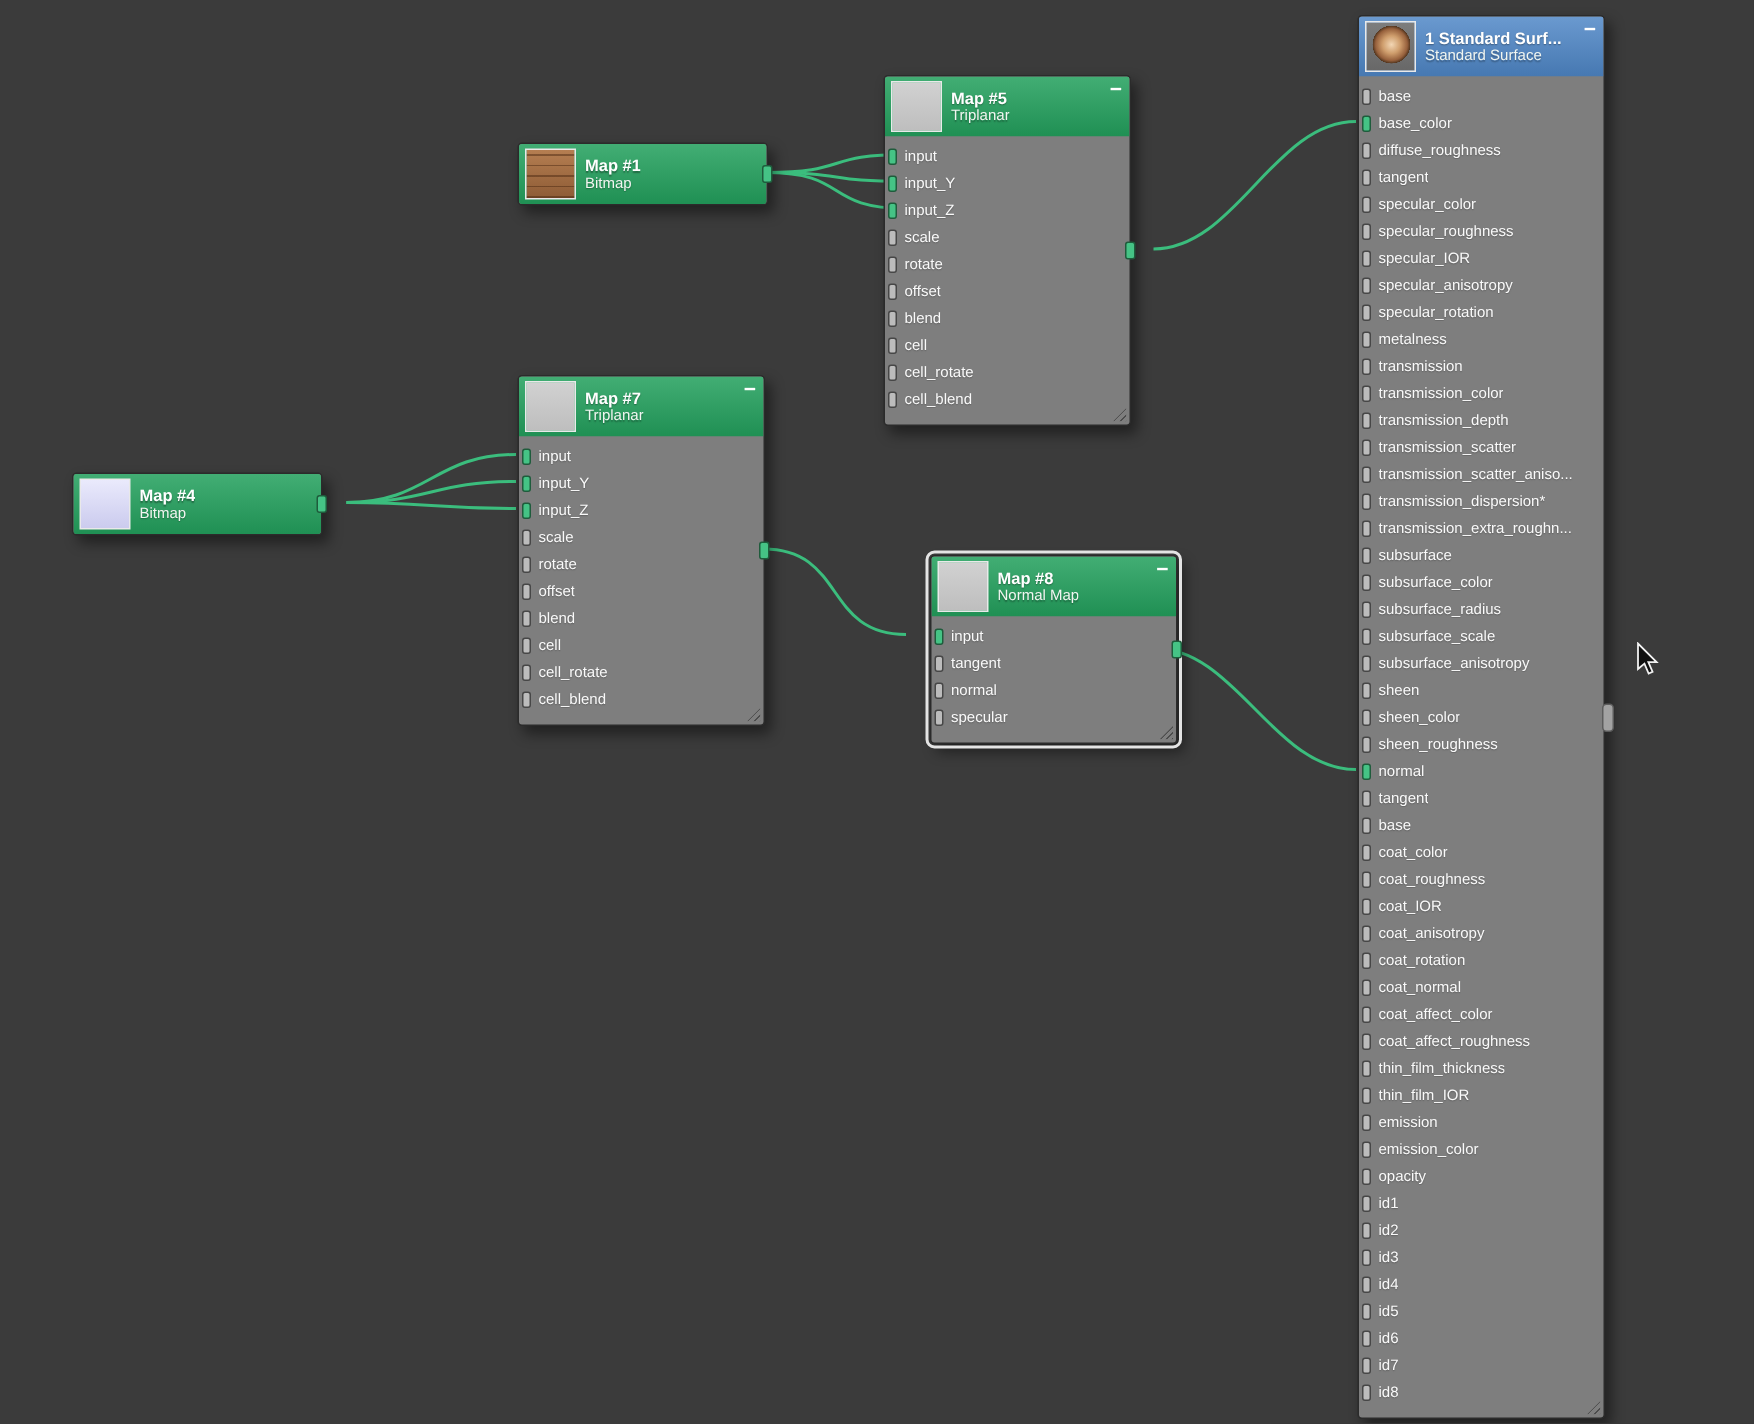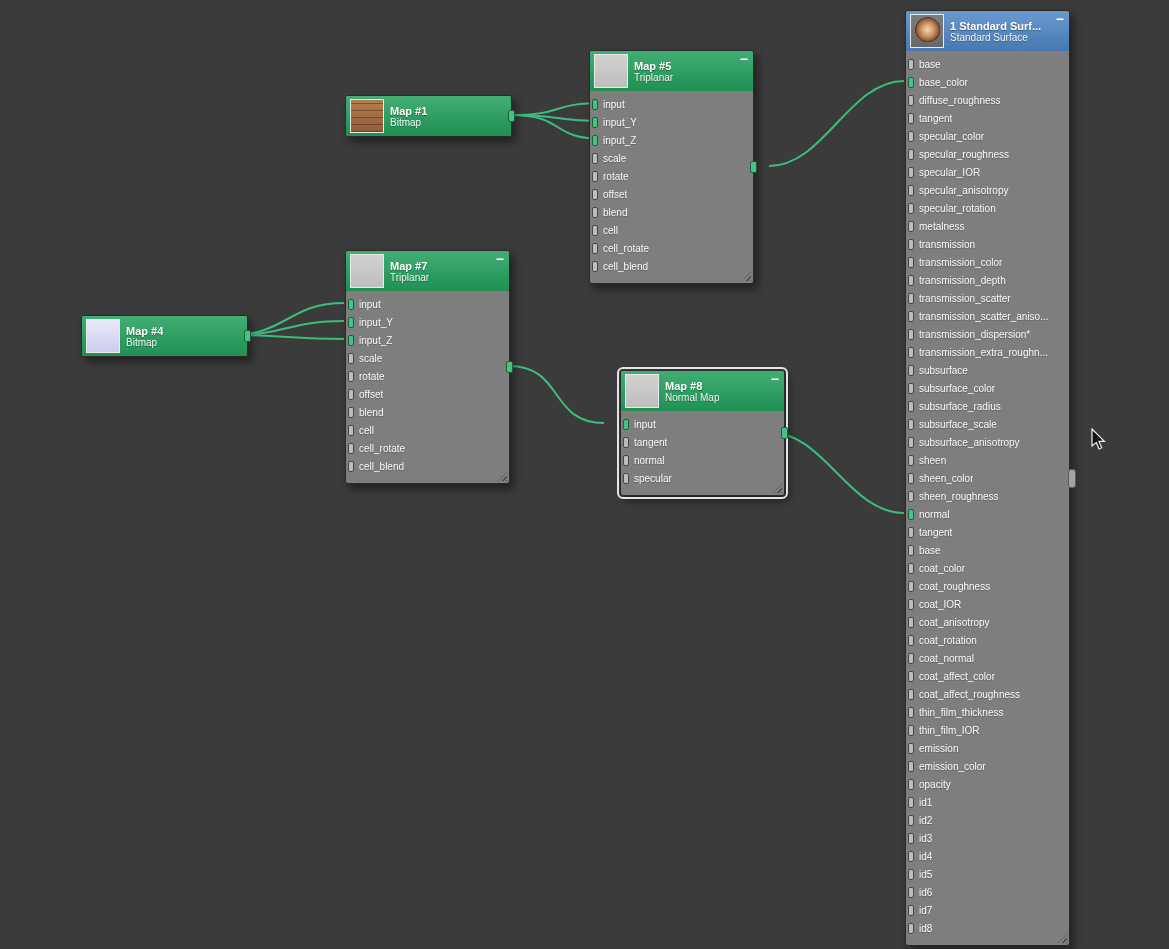--- a/index.html
+++ b/index.html
@@ -208,21 +208,21 @@
             <span class="param-label">cell_rotate</span>
           </div>
           <div class="param-row">
             <span class="sock"></span>
             <span class="param-label">cell_blend</span>
           </div>
           <span class="grip"></span>
         </div>
         <span class="out-sock" style="top: 110px;"></span>
       </div>
-      <div class="node collapsed" style="left: 81px; top: 315px; width: 165px;">
+      <div class="node collapsed" style="left: 48px; top: 315px; width: 165px;">
         <div class="node-header header-map">
           <span class="thumb t-lavender"></span>
           <div class="titles">
             <div class="node-title">Map #4</div>
             <div class="node-sub">Bitmap</div>
           </div>
         </div>
         <span class="out-sock" style="top: 14px;"></span>
       </div>
       <div class="node selected" style="left: 620px; top: 370px; width: 163px;">

